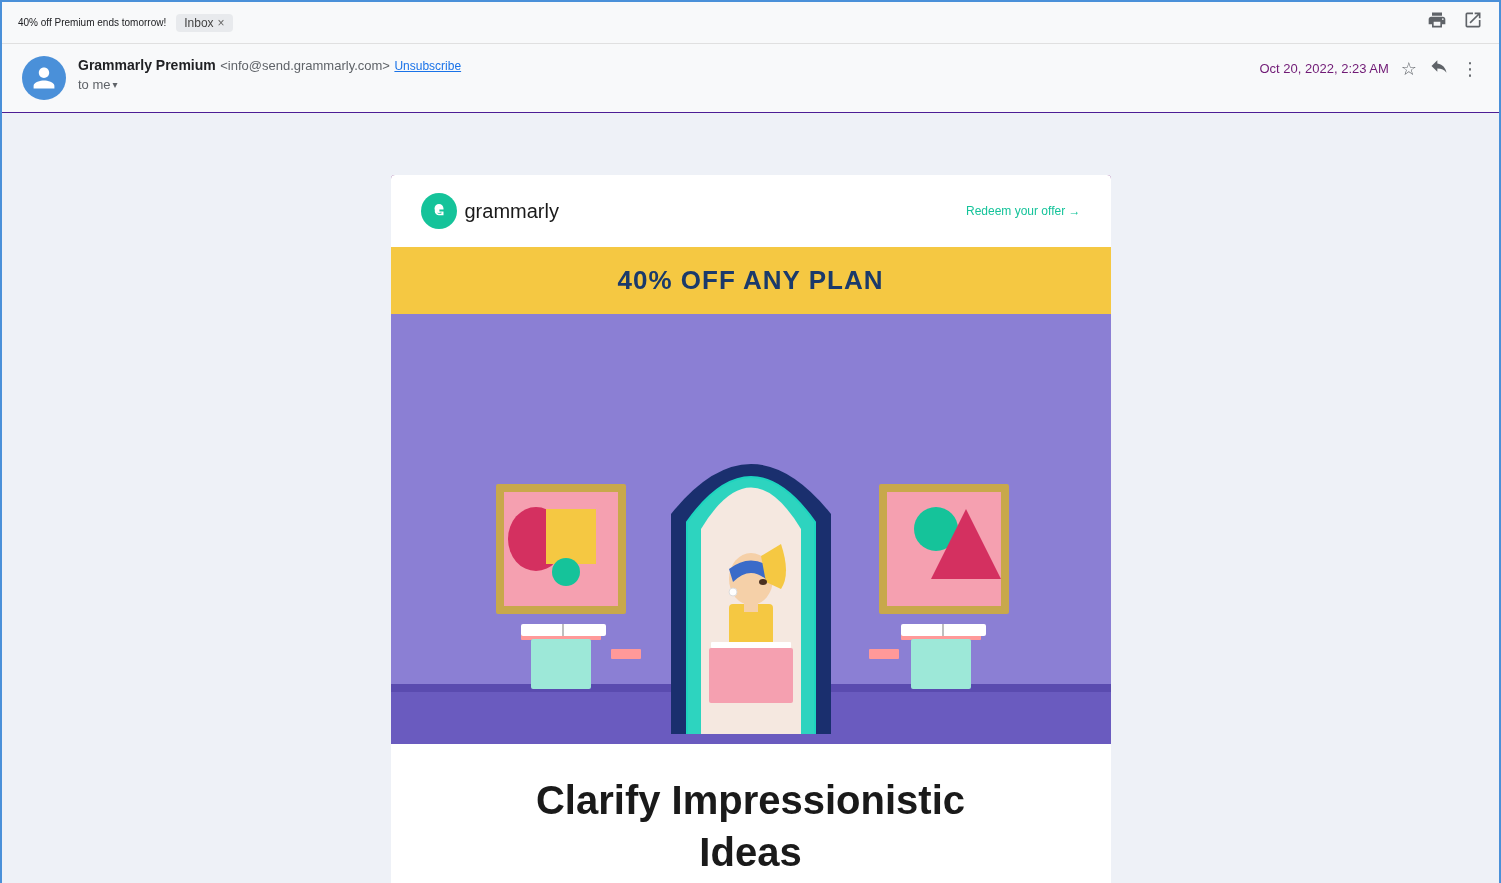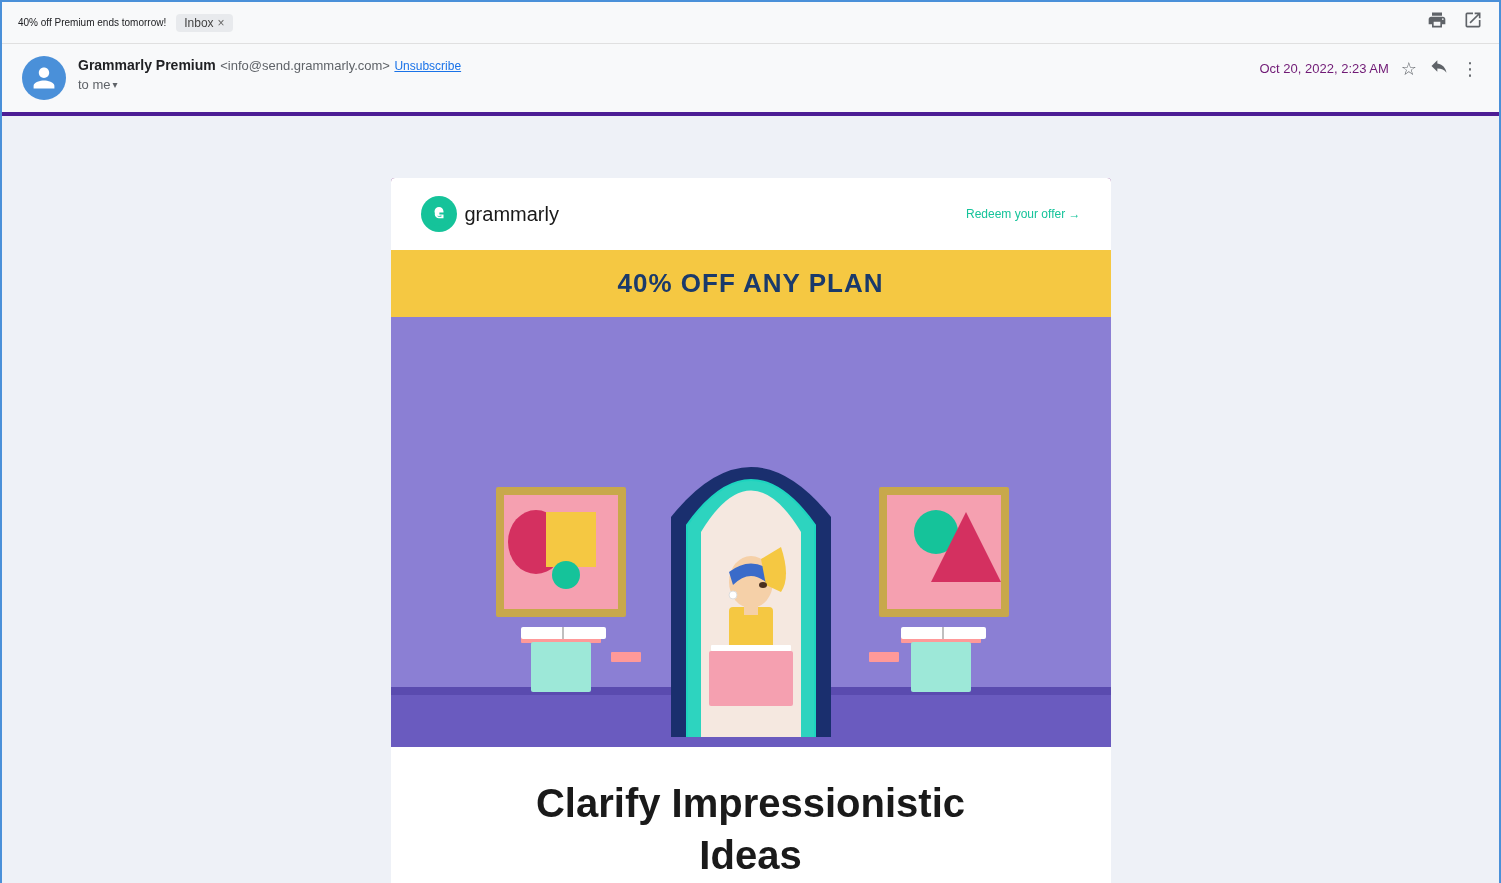--- a/index.html
+++ b/index.html
@@ -56,21 +56,21 @@
       font-size: 18px;
     }
 
     
     .email-header {
       display: flex;
       align-items: flex-start;
       justify-content: space-between;
       padding: 12px 20px;
       background: #f8f9fa;
-      border-bottom: 4px solid #4c1d95;
+      border-bottom: 1px solid #4c1d95;
     }
     .sender-section {
       display: flex;
       align-items: flex-start;
       gap: 12px;
     }
     .avatar {
       width: 44px;
       height: 44px;
       border-radius: 50%;

